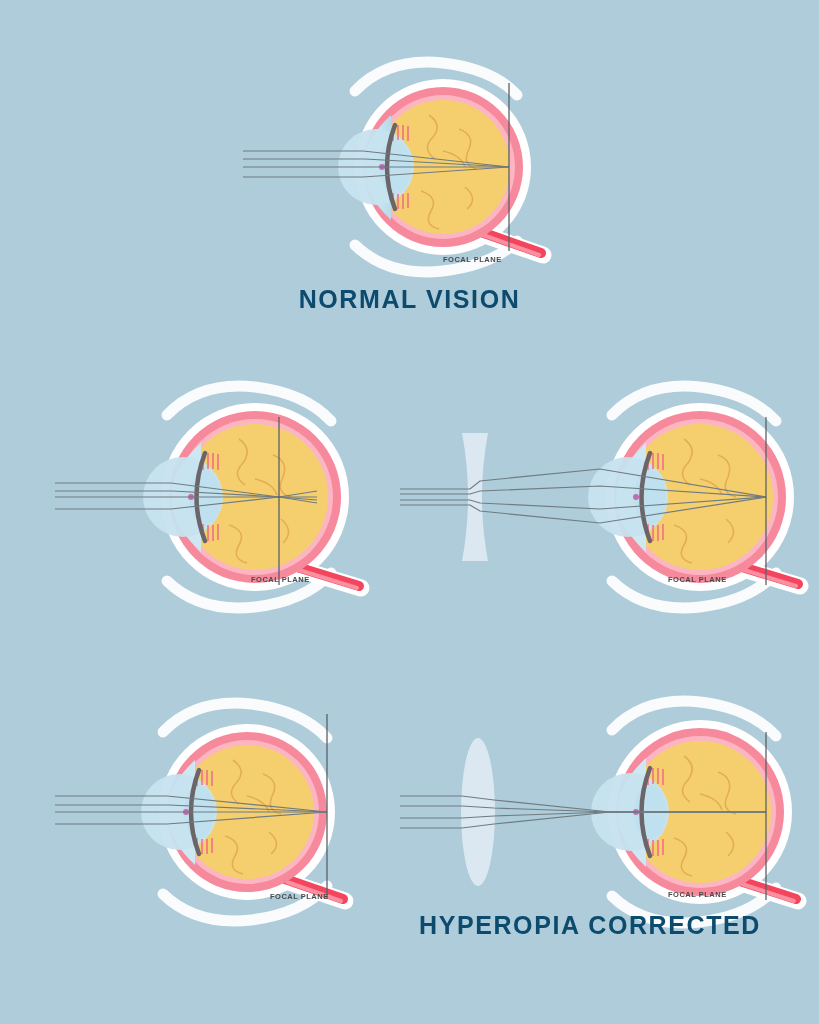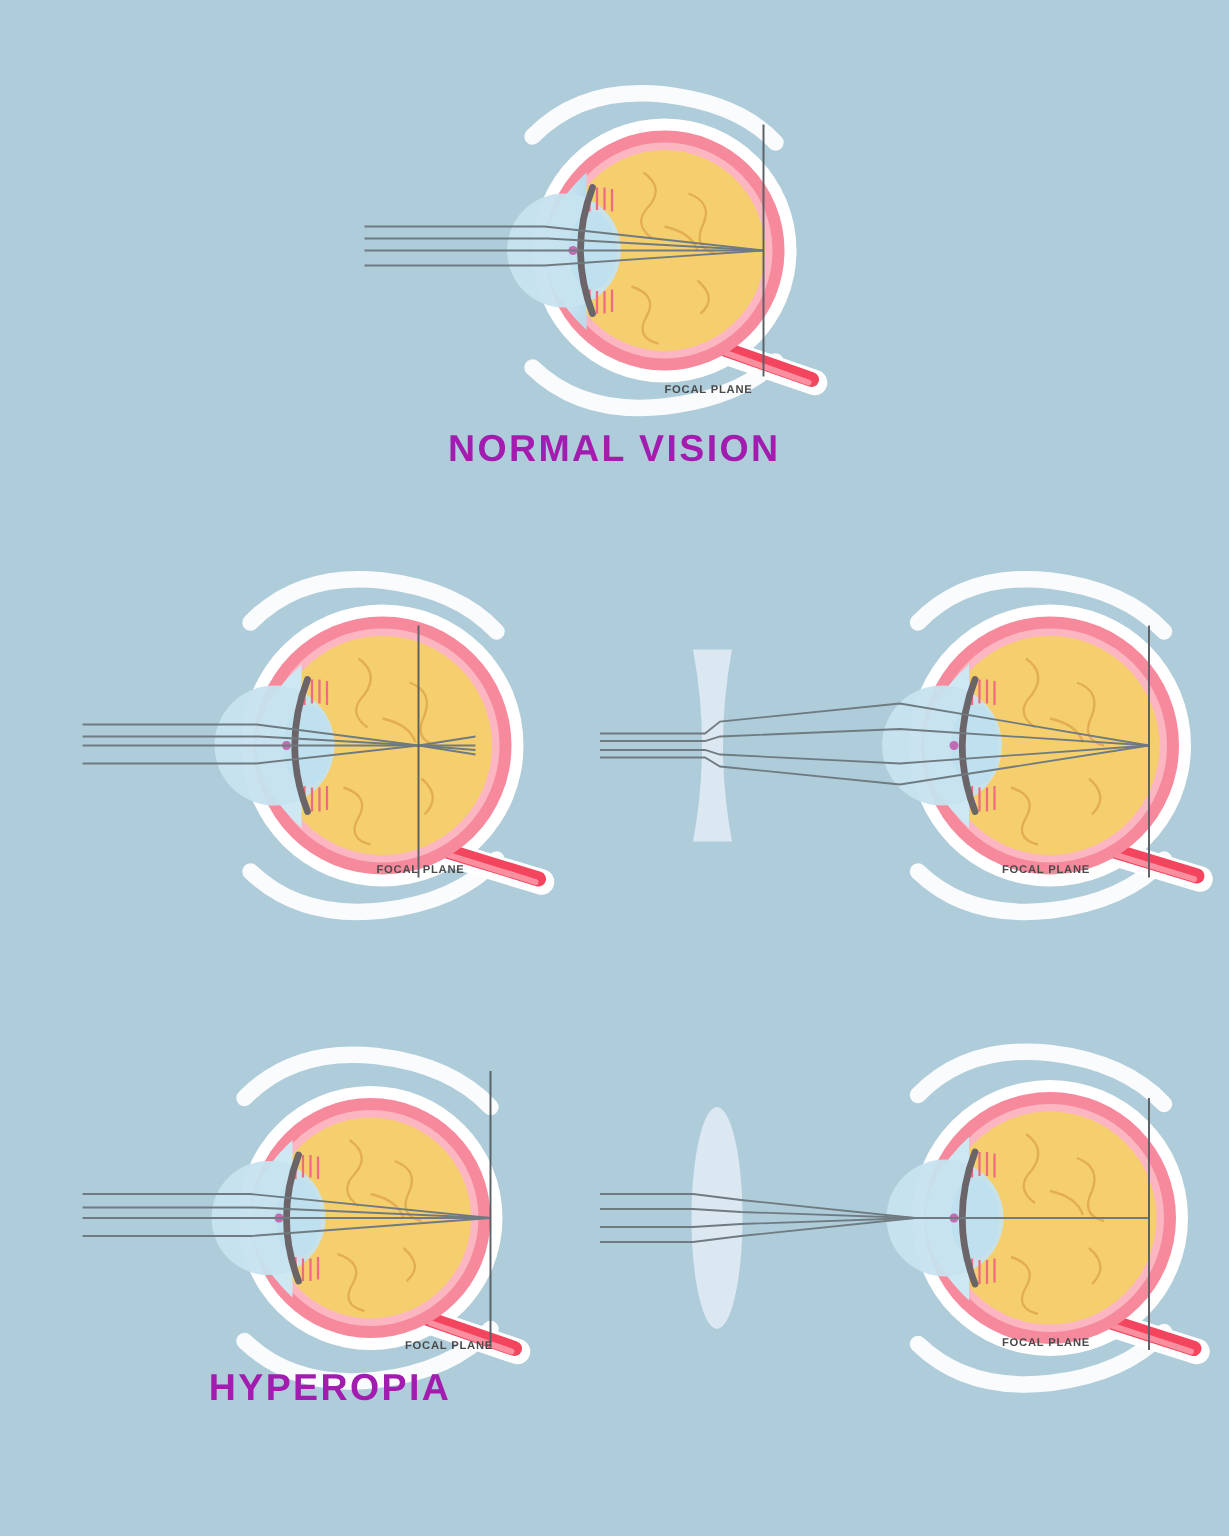--- a/index.html
+++ b/index.html
@@ -23,21 +23,21 @@
   }
   .panel-caption {
     position: absolute;
     left: 0;
     width: 100%;
     text-align: center;
     font-family: "Liberation Sans", sans-serif;
     font-weight: bold;
     font-size: 25px;
     letter-spacing: 1.6px;
-    color: #a21caf;
+    color: #0c4a6e;
     white-space: nowrap;
   }
   .focal-caption {
     position: absolute;
     font-family: "Liberation Sans", sans-serif;
     font-weight: bold;
     font-size: 7.5px;
     letter-spacing: 0.5px;
     color: #4a4a4a;
     white-space: nowrap;
@@ -256,23 +256,20 @@
       <g stroke="#6f7b80" stroke-width="1.2" fill="none">
         <path d="M0 96 L112 96 L272 112"></path>
         <path d="M0 105 L114 105 L272 112"></path>
         <path d="M0 112 L272 112"></path>
         <path d="M0 124 L112 124 L272 112"></path>
       </g>
       <line x1="272" y1="14" x2="272" y2="198" stroke="#5a6166" stroke-width="1.3"></line>
     </svg>
     <div class="focal-caption" style="left:215px; top:192px;">FOCAL PLANE</div>
   </div>
-  <div class="panel-caption" style="top:911px; left:55px; width:330px;">
-    <span>HYPEROPIA</span>
-  </div>
 
   <div class="panel" style="left:400px; top:700px; width:380px; height:225px;">
     <svg width="380" height="225" viewBox="0 0 380 225">
       <g>
         <path d="M212 30 Q245 -4 300 2 Q350 8 376 36" fill="none" stroke="#ffffff" stroke-width="11" stroke-linecap="round" opacity="0.92"></path>
         <path d="M212 196 Q245 228 300 222 Q350 216 376 188" fill="none" stroke="#ffffff" stroke-width="11" stroke-linecap="round" opacity="0.92"></path>
       </g>
       <circle cx="300" cy="112" r="92" fill="#ffffff"></circle>
       <g>
         <path d="M338 182 L398 201" stroke="#ffffff" stroke-width="17" stroke-linecap="round"></path>
@@ -310,14 +307,17 @@
       <g stroke="#6f7b80" stroke-width="1.2" fill="none">
         <path d="M0 96 L62 96 L94 100 L210 112 L366 112"></path>
         <path d="M0 106 L62 106 L94 108 L210 112 L366 112"></path>
         <path d="M0 118 L62 118 L94 116 L210 112 L366 112"></path>
         <path d="M0 128 L62 128 L94 124 L210 112 L366 112"></path>
       </g>
       <line x1="366" y1="32" x2="366" y2="200" stroke="#5a6166" stroke-width="1.3"></line>
     </svg>
     <div class="focal-caption" style="left:268px; top:190px;">FOCAL PLANE</div>
   </div>
+  <div class="panel-caption" style="top:911px; left:400px; width:380px;">
+    <span>HYPEROPIA CORRECTED</span>
+  </div>
 
 </div>
 
 </body></html>

